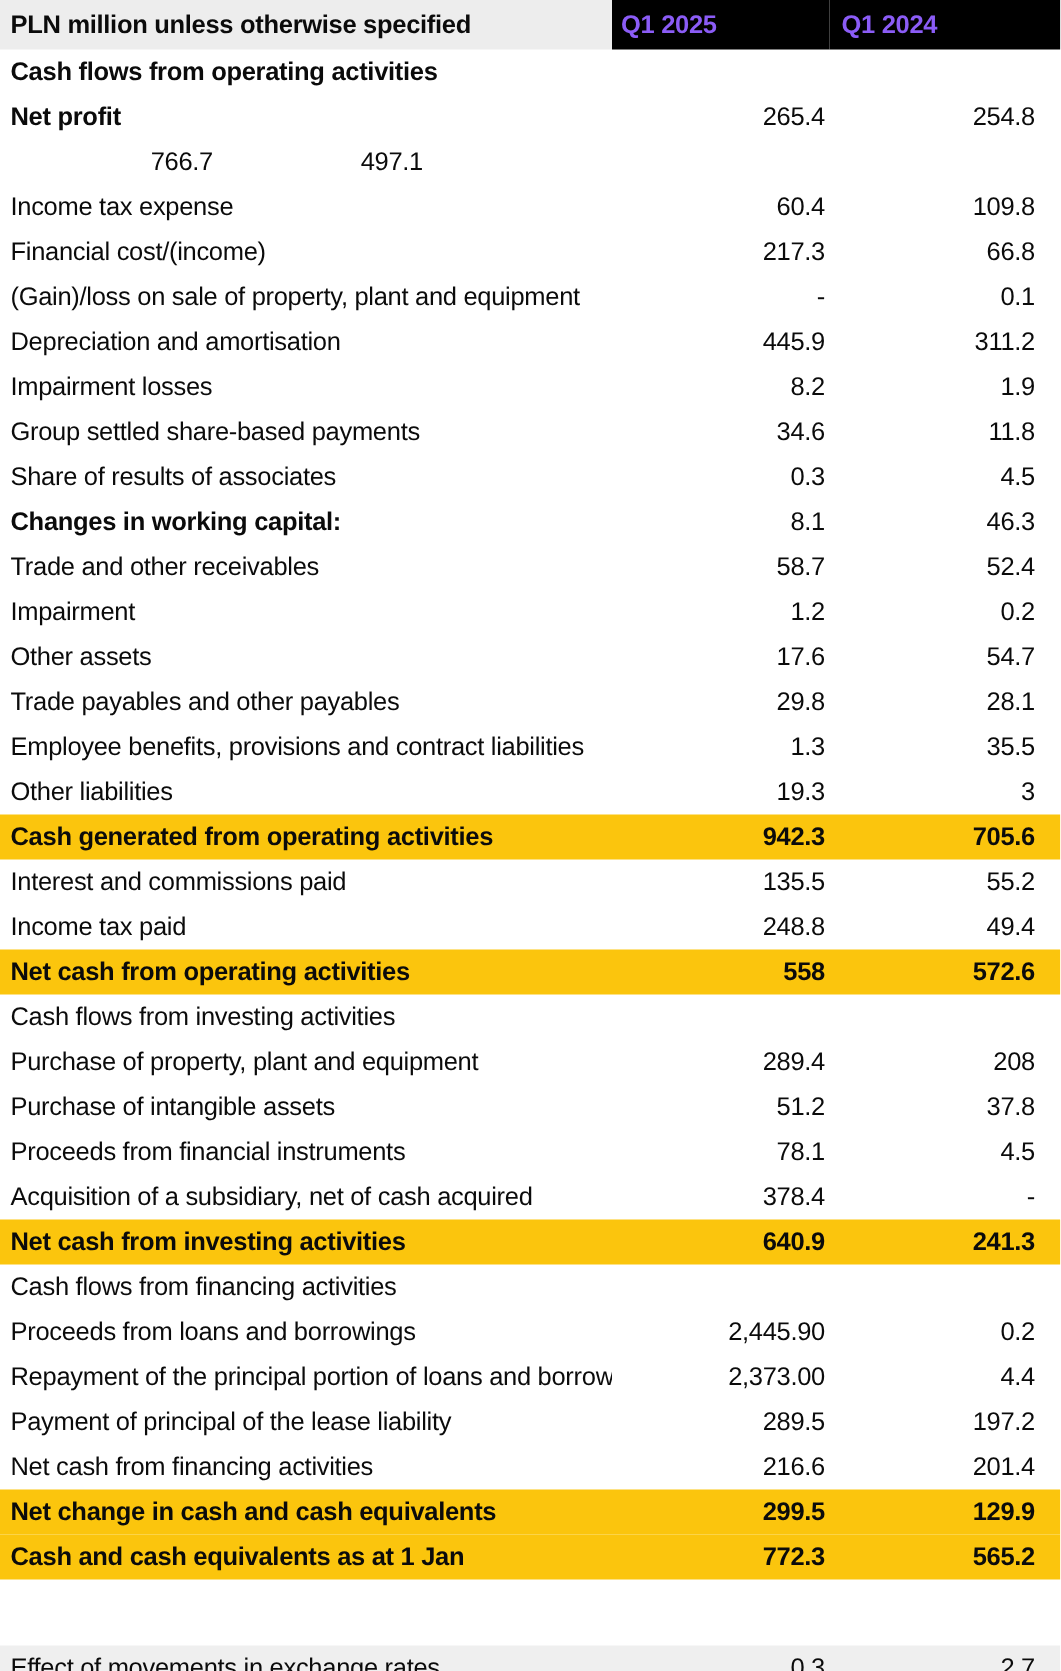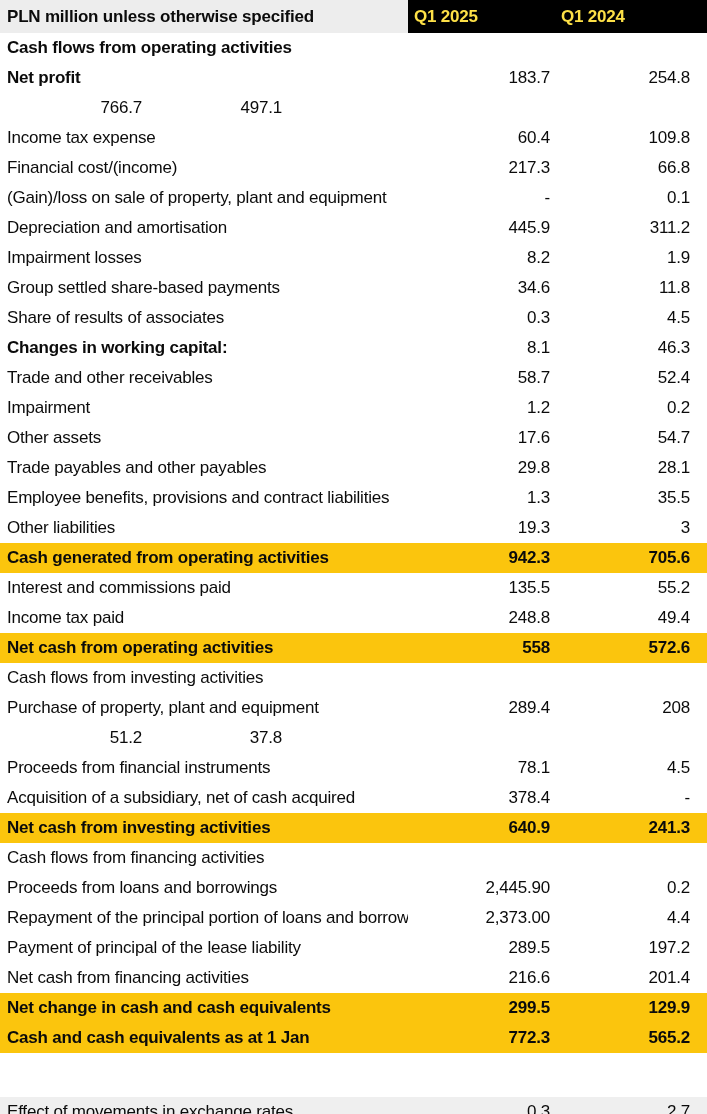--- a/index.html
+++ b/index.html
@@ -31,21 +31,21 @@
   .cell.v2 {
     width: 154px;
     text-align: right;
     padding-right: 17px;
     white-space: nowrap;
   }
   .header .cell { height: 100%; display: flex; align-items: center; }
   .header .label { background: var(--hdr-bg, #EDEDED); }
   .header .v1, .header .v2 {
     background: var(--hdr-black, #000000);
-    color: #fde047;
+    color: #8b5cf6;
     text-align: left;
     justify-content: flex-start;
   }
   .header .v1 { padding-left: 6px; padding-right: 0; }
   .header .v2 { padding-left: 8px; padding-right: 0; }
   .row.lbl-bold .label { font-weight: 700; }
   .row.hl { background: var(--hl-bg, #FBC50D); font-weight: 700; }
   .row.gr { background: var(--gr-bg, #EFEFEF); font-weight: 400; margin-top: 44px; }
 </style>
 </head>
@@ -58,21 +58,21 @@
     <div class="cell v2">Q1 2024</div>
   </div>
   <div id="tbody">
       <div class="row lbl-bold">
         <div class="cell label">Cash flows from operating activities</div>
         <div class="cell v1"></div>
         <div class="cell v2"></div>
       </div>
       <div class="row lbl-bold">
         <div class="cell label">Net profit</div>
-        <div class="cell v1">183.7</div>
+        <div class="cell v1">265.4</div>
         <div class="cell v2">254.8</div>
       </div>
       <div class="row lbl-bold">
         <div class="cell v1">766.7</div>
         <div class="cell v2">497.1</div>
       </div>
       <div class="row">
         <div class="cell label">Income tax expense</div>
         <div class="cell v1">60.4</div>
         <div class="cell v2">109.8</div>
@@ -166,20 +166,21 @@
         <div class="cell label">Cash flows from investing activities</div>
         <div class="cell v1"></div>
         <div class="cell v2"></div>
       </div>
       <div class="row">
         <div class="cell label">Purchase of property, plant and equipment</div>
         <div class="cell v1">289.4</div>
         <div class="cell v2">208</div>
       </div>
       <div class="row">
+        <div class="cell label">Purchase of intangible assets</div>
         <div class="cell v1">51.2</div>
         <div class="cell v2">37.8</div>
       </div>
       <div class="row">
         <div class="cell label">Proceeds from financial instruments</div>
         <div class="cell v1">78.1</div>
         <div class="cell v2">4.5</div>
       </div>
       <div class="row">
         <div class="cell label">Acquisition of a subsidiary, net of cash acquired</div>

